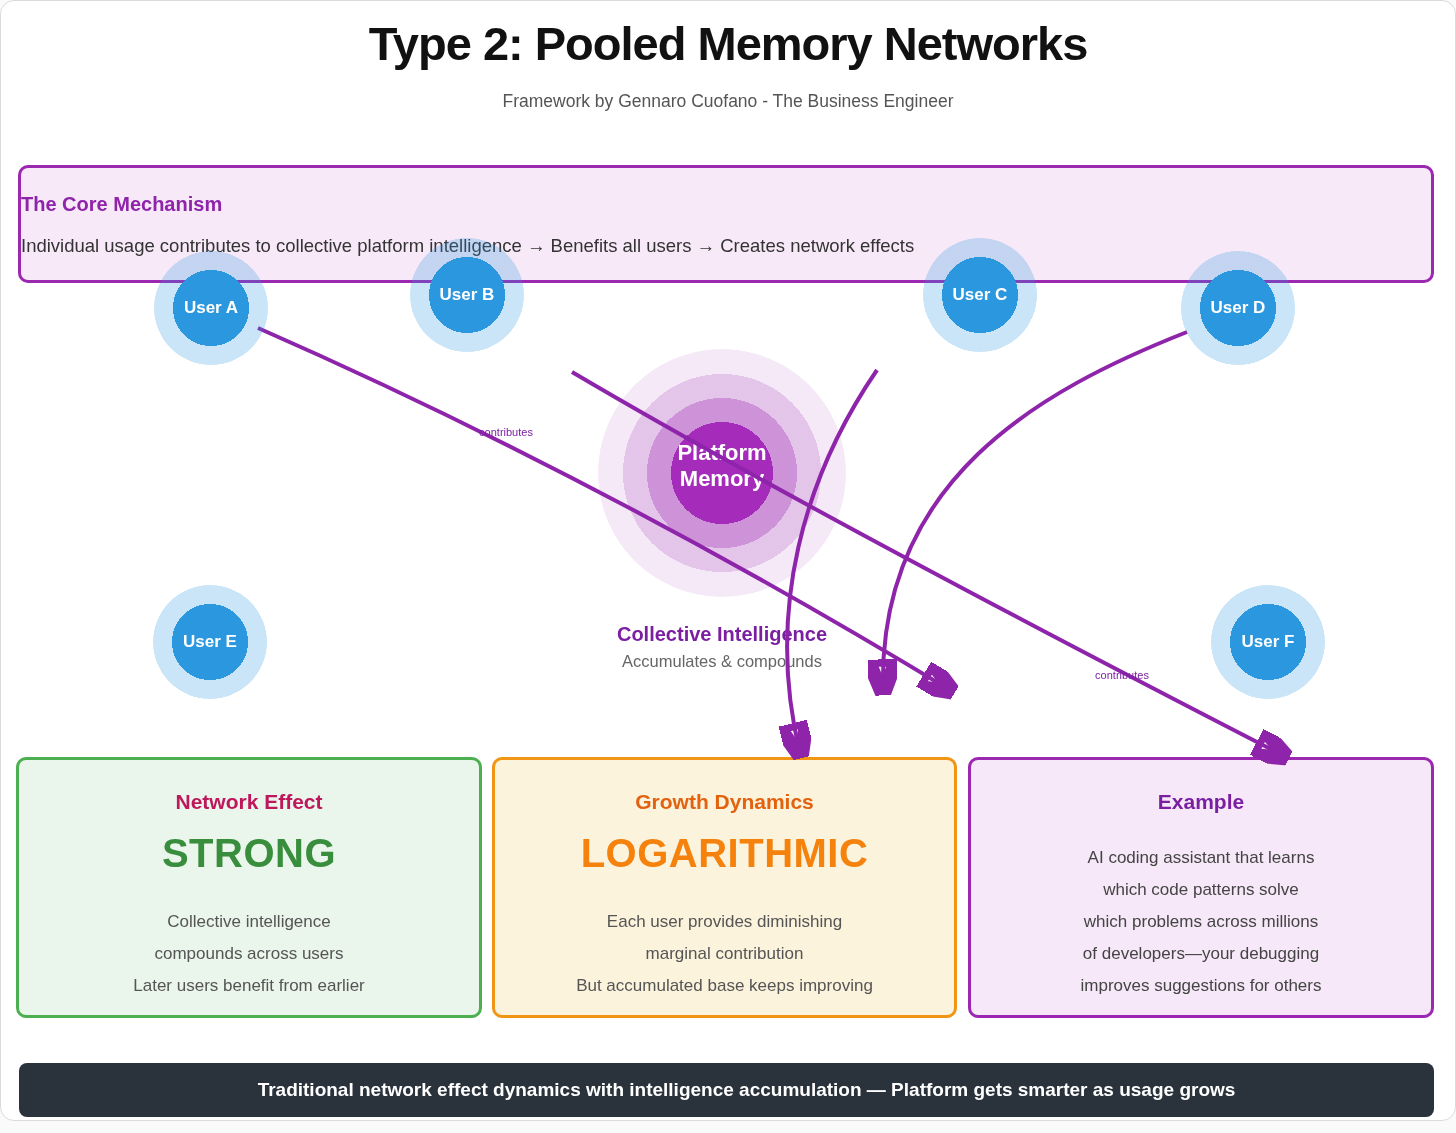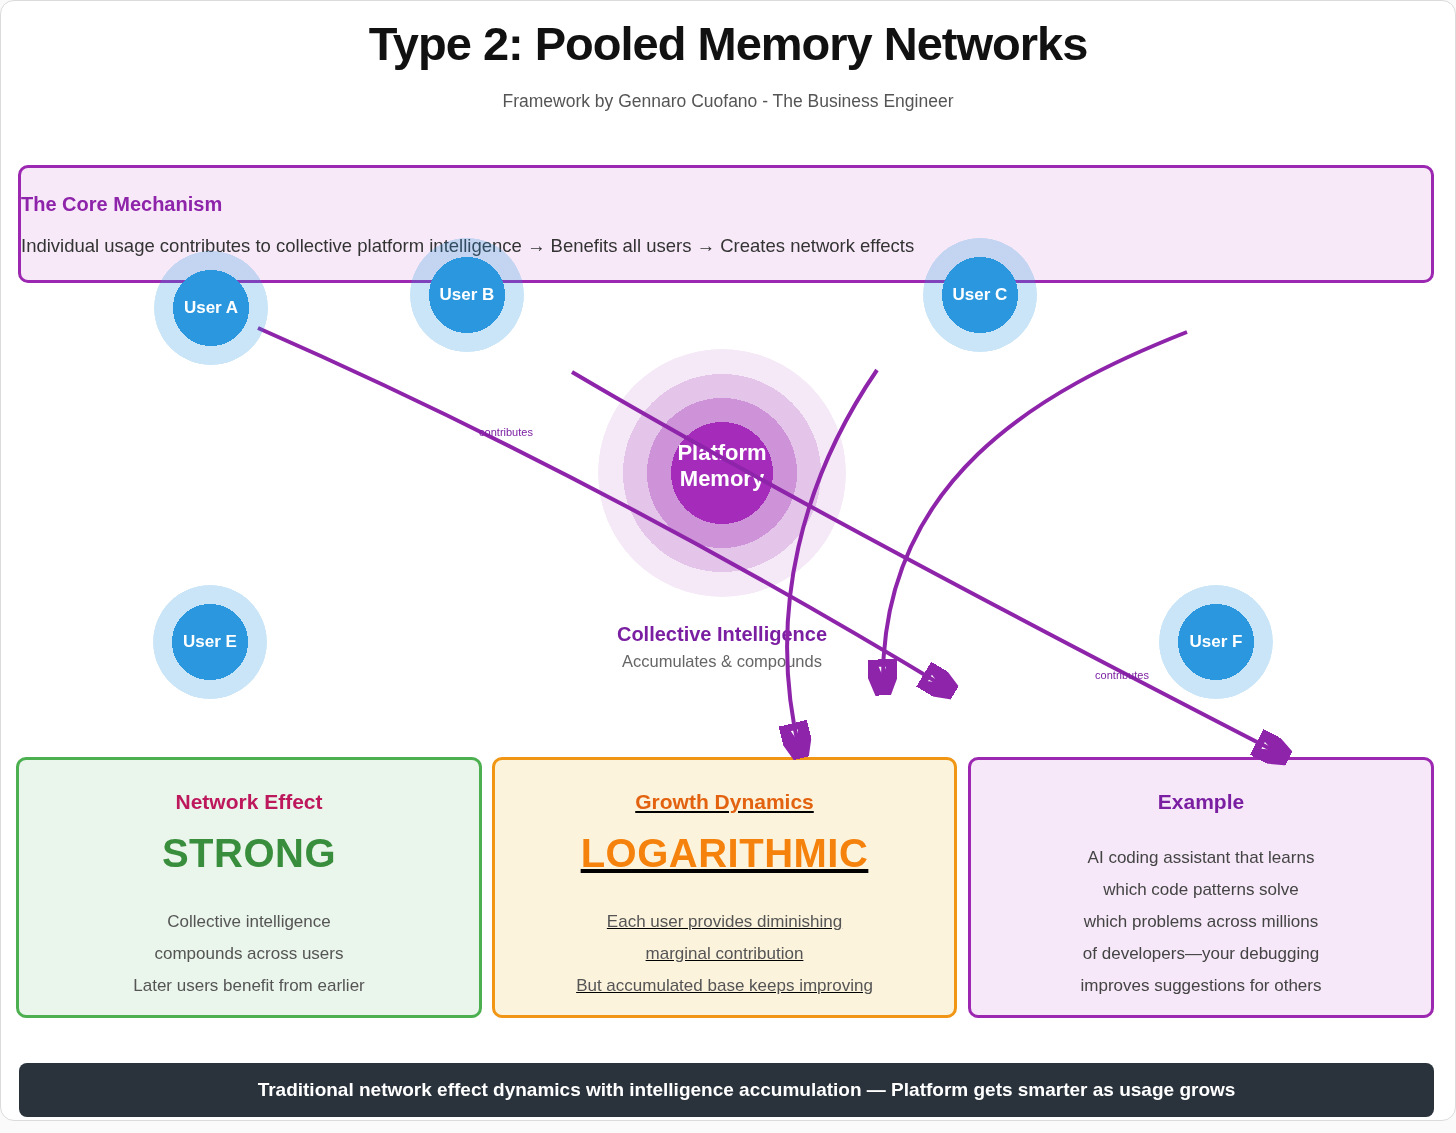--- a/index.html
+++ b/index.html
@@ -54,21 +54,21 @@
       #2A97DF 0 38px,
       rgba(42,151,223,0.25) 38px 57px,
       rgba(42,151,223,0) 57px);
     display:flex; align-items:center; justify-content:center; }
   .user-node span { font-size:17px; font-weight:700; color:#FFF; }
 
   
   .info-card { top:757px; height:261px; border-radius:10px; border:3px solid;
                text-align:center; }
   .card-green  { left:16px;  width:466px; background:#EAF5EB; border-color:#4CAF50; }
-  .card-orange { left:492px; width:465px; background:#FCF3DD; border-color:#F09614;text-decoration:underline; }
+  .card-orange { left:492px; width:465px; background:#FCF3DD; border-color:#F09614; }
   .card-purple { left:968px; width:466px; background:#F6E8F8; border-color:#9C27B0; }
   .card-title { margin-top:28px; font-size:21px; line-height:28px; font-weight:700; }
   .card-green  .card-title { color:#be185d; }
   .card-orange .card-title { color:#E2620F; }
   .card-purple .card-title { color:#7B1FA2; }
   .card-value { margin-top:13px; font-size:40px; line-height:48px; font-weight:700;
                 letter-spacing:0.5px; }
   .card-green  .card-value { color:#388E3C; }
   .card-orange .card-value { color:#F5820D; }
   .card-body { font-size:17px; line-height:32px; color:#555;text-align:center; }
@@ -155,19 +155,22 @@
 
   <div class="abs user-node" style="left:154px; top:251px;">
     <span>User A</span>
   </div>
   <div class="abs user-node" style="left:410px; top:238px;">
     <span>User B</span>
   </div>
   <div class="abs user-node" style="left:923px; top:238px;">
     <span>User C</span>
   </div>
+  <div class="abs user-node" style="left:1181px; top:251px;">
+    <span>User D</span>
+  </div>
   <div class="abs user-node" style="left:153px; top:585px;">
     <span>User E</span>
   </div>
-  <div class="abs user-node" style="left:1159px; top:585px;align-items:center;">
+  <div class="abs user-node" style="left:1211px; top:585px;align-items:center;">
     <span>User F</span>
   </div>
 </div>
 
 </body></html>

